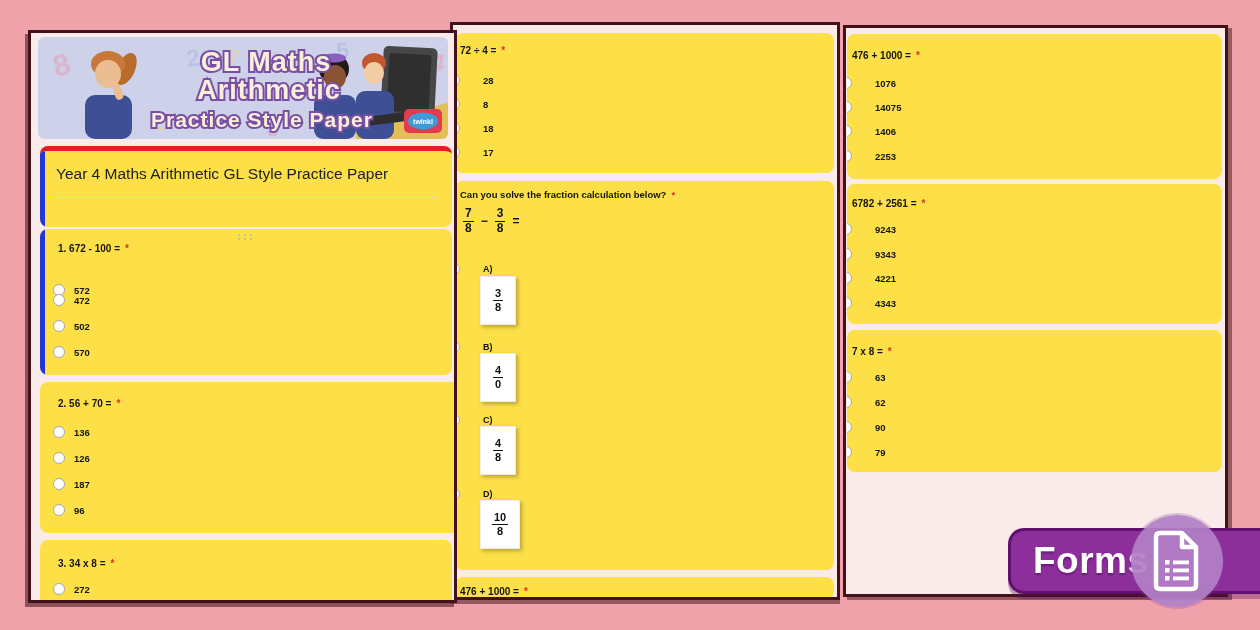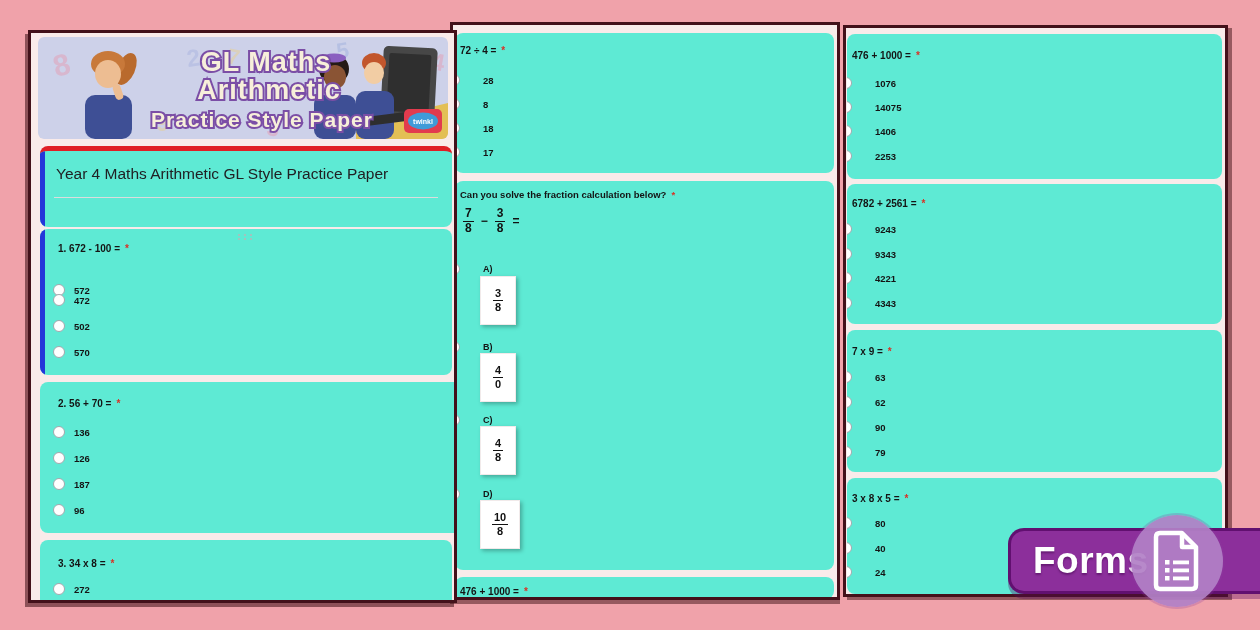--- a/index.html
+++ b/index.html
@@ -2,21 +2,21 @@
 <html><head>
 <meta charset="utf-8">
 <style>
   html,body{margin:0;padding:0}
   body{width:1260px;height:630px;position:relative;overflow:hidden;
        background:#f0a2aa;font-family:"Liberation Sans",sans-serif;}
   .page{position:absolute;background:#f9ebea;border:3px solid #43111a;box-sizing:border-box;overflow:hidden}
   .page-left{left:28px;top:30px;width:429px;height:573px;z-index:30;box-shadow:-3px 4px 0 rgba(60,15,20,.55)}
   .page-middle{left:450px;top:22px;width:390px;height:578px;z-index:10;box-shadow:0 4px 0 rgba(60,15,20,.5)}
   .page-right{left:843px;top:25px;width:385px;height:572px;z-index:20;box-shadow:4px 3px 0 rgba(60,15,20,.5)}
-  .card{position:absolute;background:#5eead4;border-radius:8px;overflow:hidden}
+  .card{position:absolute;background:#fde047;border-radius:8px;overflow:hidden}
   .qlabel{position:absolute;font-size:10px;font-weight:700;color:#141414;white-space:nowrap}
   .req{color:#d93025;margin-left:5px;font-weight:700}
   .opt{position:absolute;display:flex;align-items:center;gap:9px;font-size:9.5px;font-weight:700;color:#141414;height:14px}
   .radio{width:12px;height:12px;border:1.5px solid #a3a8ad;border-radius:50%;background:#fff;flex:0 0 auto;box-sizing:border-box}
   .pl-opt{left:13px}
   .clip{left:-7px;gap:23px}
   .blue-strip{position:absolute;left:0;top:0;bottom:0;width:5px;background:#2436d9;z-index:2}
   .title-card{border-top:5px solid #e01e25}
   .form-title{position:absolute;left:16px;top:14px;font-size:15.5px;color:#202124;white-space:nowrap}
   .divider{position:absolute;left:14px;right:14px;top:46px;height:1px;background:#dcdcdc}
@@ -179,61 +179,40 @@
         <span>4221</span>
       </div>
     <div class="opt clip" style="top:112px">
         <span class="radio"></span>
         <span>4343</span>
       </div>
   </div>
 
   <div class="card" style="left:1px;top:302px;width:375px;height:142px">
     <div class="qlabel" style="left:5px;top:16px">
-      <span>7 x 9 =</span><span class="req">*</span>
+      <span>7 x 8 =</span><span class="req">*</span>
     </div>
     <div class="opt clip" style="top:40px">
         <span class="radio"></span>
         <span>63</span>
       </div>
     <div class="opt clip" style="top:65px">
         <span class="radio"></span>
         <span>62</span>
       </div>
     <div class="opt clip" style="top:90px">
         <span class="radio"></span>
         <span>90</span>
       </div>
     <div class="opt clip" style="top:115px">
         <span class="radio"></span>
         <span>79</span>
       </div>
   </div>
 
-  <div class="card" style="left:1px;top:450px;width:375px;height:116px">
-    <div class="qlabel" style="left:5px;top:15px">
-      <span>3 x 8 x 5 =</span><span class="req">*</span>
-    </div>
-    <div class="opt clip" style="top:38px">
-        <span class="radio"></span>
-        <span>80</span>
-      </div>
-    <div class="opt clip" style="top:63px">
-        <span class="radio"></span>
-        <span>40</span>
-      </div>
-    <div class="opt clip" style="top:87px">
-        <span class="radio"></span>
-        <span>24</span>
-      </div>
-    <div class="opt clip" style="top:112px">
-        <span class="radio"></span>
-        <span>120</span>
-      </div>
-  </div>
 </section>
 
 <section class="page page-left">
 
   <div class="banner">
     <svg width="410" height="102" viewBox="0 0 410 102">
       <rect x="0" y="0" width="410" height="102" rx="5" fill="#cdd1e9"></rect>
       <g font-family="Liberation Sans, sans-serif" font-weight="bold" opacity="0.5">
         <text x="18" y="40" font-size="30" fill="#e39db4" transform="rotate(-14 18 40)">8</text>
         <text x="52" y="96" font-size="26" fill="#9fb0dd" transform="rotate(10 52 96)">6</text>

